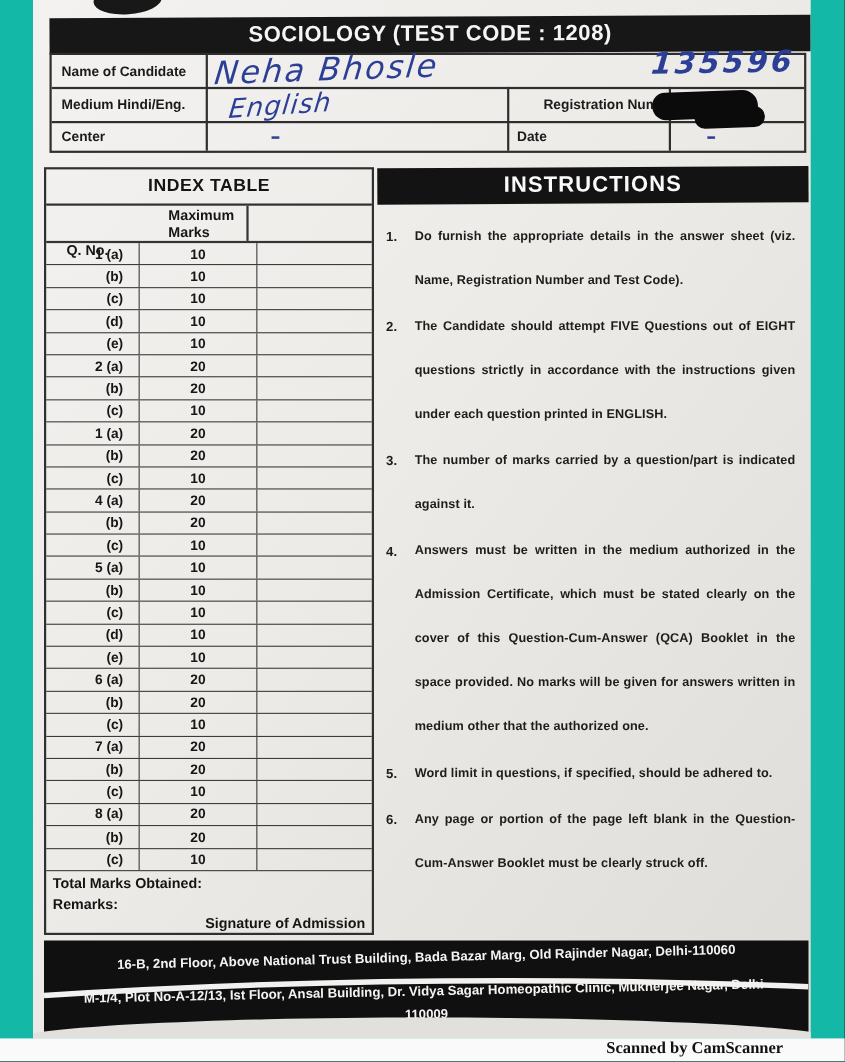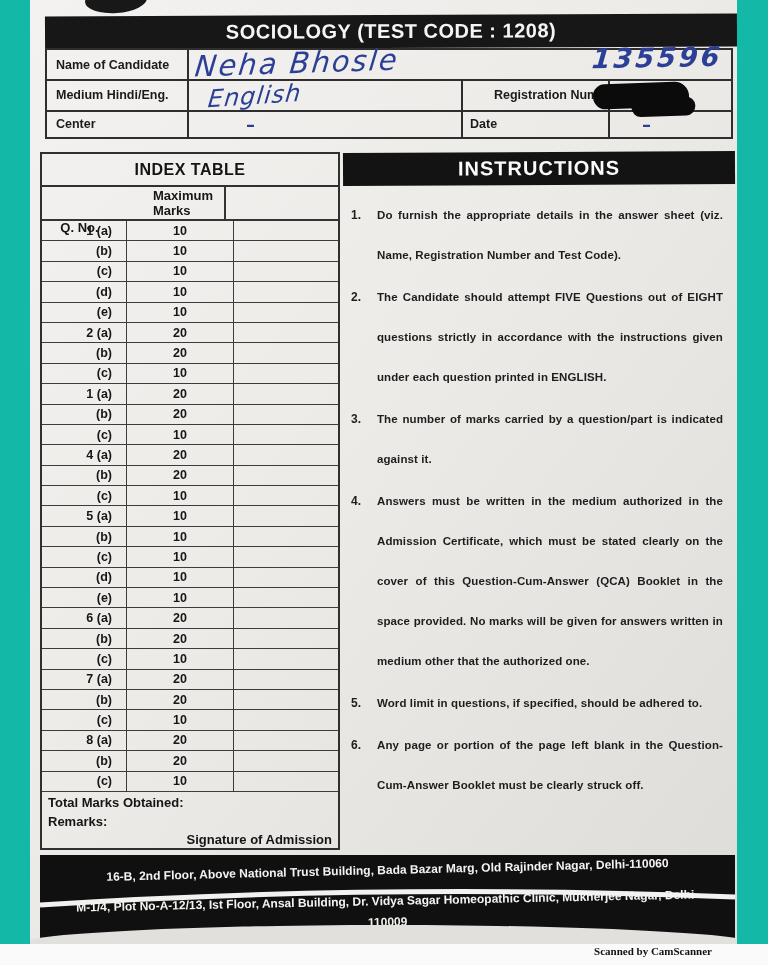--- a/index.html
+++ b/index.html
@@ -71,21 +71,21 @@
   .addr1{position:absolute;top:8px;left:10px;right:10px;text-align:center;font-weight:bold;font-size:12px;
          transform:rotate(-1.4deg);white-space:nowrap;}
   .band svg{position:absolute;left:0;top:26px;width:695px;height:30px;}
   .addr2{position:absolute;top:36px;left:34px;right:34px;text-align:center;font-weight:bold;font-size:12px;
          line-height:1.75;transform:rotate(-1.2deg);}
   .band::after{content:"";position:absolute;left:-30px;right:-30px;bottom:-27px;height:42px;
          background:#e2e0dc;border-radius:50%;}
 
   .bottom-strip{position:absolute;left:0;top:944px;width:768px;height:21px;background:#fafafa;}
   .cam{position:absolute;right:56px;top:1px;font-family:"Liberation Serif", serif;font-weight:600;
-       font-size:11px;color:#111;}
+       font-size:15px;color:#111;}
 </style>
 </head>
 <body>
 
 <div class="scan">
   <div class="paper">
 
     <div class="logo"></div>
 
     <div class="title-bar">SOCIOLOGY  (TEST CODE : 1208)</div>

